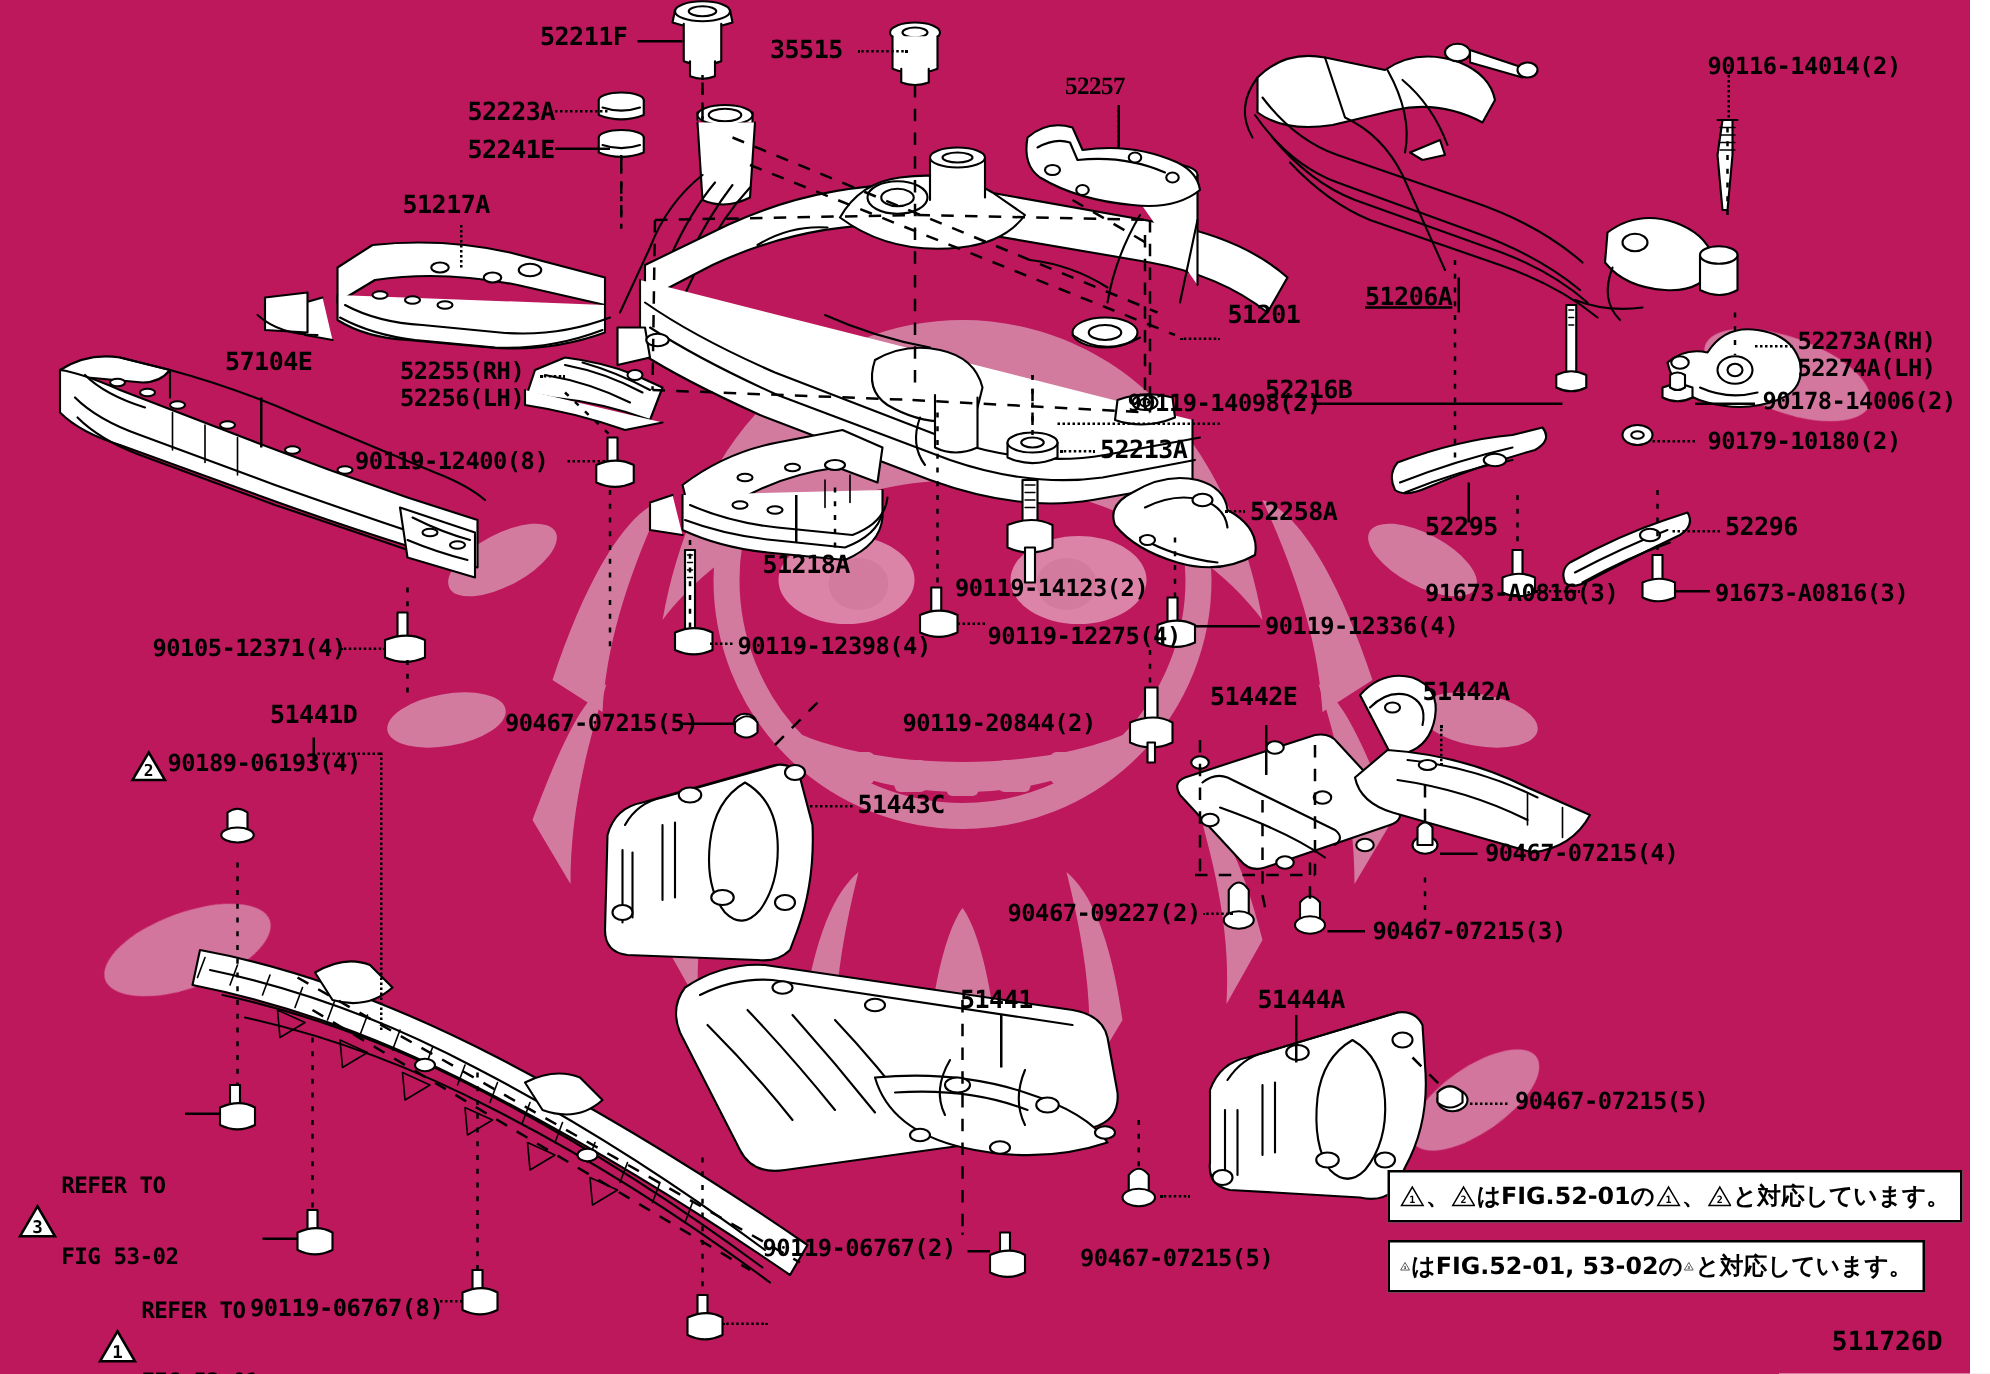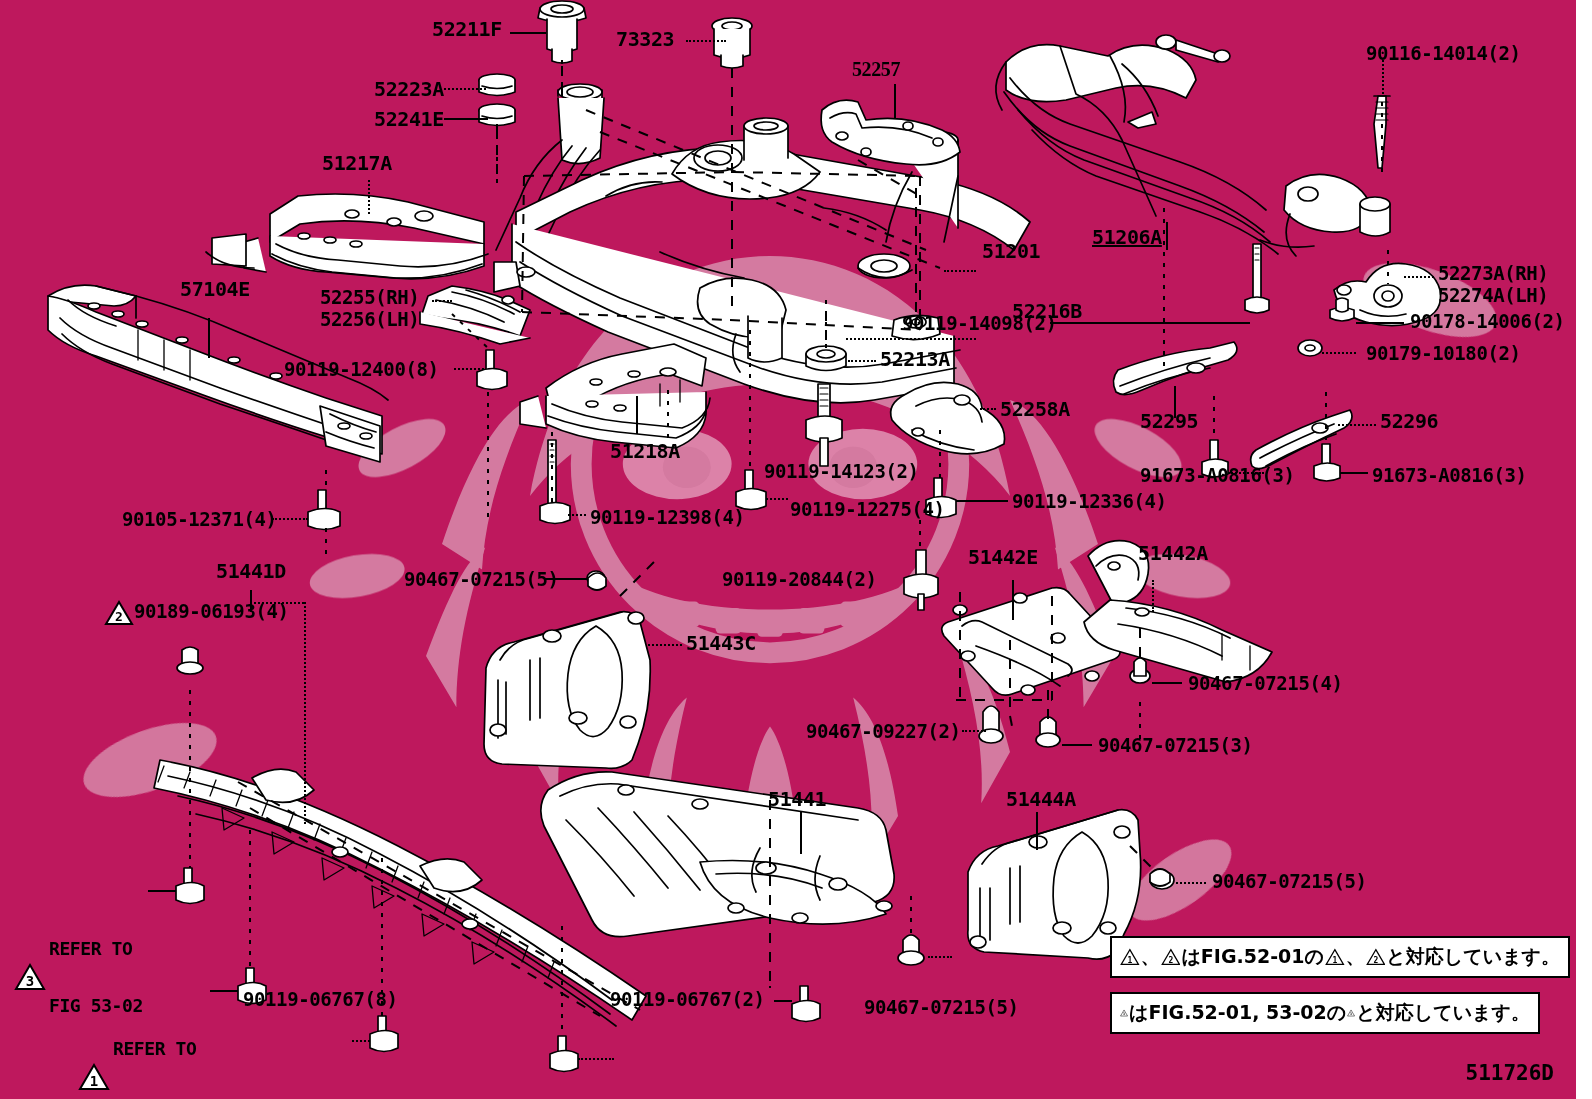--- a/index.html
+++ b/index.html
@@ -679,21 +679,21 @@
   <div class="leader lh" style="left:774px;top:1000px;width:18px;"></div>
   <div class="dotted-h" style="left:928px;top:956px;width:24px;"></div>
   <div class="dotted-h" style="left:352px;top:1040px;width:18px;"></div>
   <div class="leader lh" style="left:1398px;top:52px;width:0;"></div>
   <div class="dotted-v" style="left:1382px;top:60px;height:34px;"></div>
   <div class="leader lh" style="left:148px;top:890px;width:28px;"></div>
   <div class="leader lh" style="left:210px;top:990px;width:28px;"></div>
   <div class="dotted-h" style="left:578px;top:1058px;width:36px;"></div>
 
   <div class="lbl s20" style="left:432px;top:18px;">52211F</div>
-  <div class="lbl s20" style="left:616px;top:28px;">73323</div>
+  <div class="lbl s20" style="left:616px;top:28px;">35515</div>
   <div class="lbl s20" style="left:852px;top:58px;font-family:Liberation Serif, serif;">52257</div>
   <div class="lbl s19" style="left:1322px;top:42px;margin-left:44px;">90116-14014(2)</div>
   <div class="lbl s20" style="left:374px;top:78px;">52223A</div>
   <div class="lbl s20" style="left:374px;top:108px;">52241E</div>
   <div class="lbl s20" style="left:322px;top:152px;">51217A</div>
   <div class="lbl s20" style="left:1092px;top:226px;text-decoration:underline;">51206A</div>
   <div class="lbl s20" style="left:982px;top:240px;">51201</div>
   <div class="lbl s19" style="left:1438px;top:262px;">52273A(RH)</div>
   <div class="lbl s19" style="left:1438px;top:284px;">52274A(LH)</div>
   <div class="lbl s20" style="left:180px;top:278px;">57104E</div>
@@ -724,21 +724,21 @@
   <div class="lbl s20" style="left:1138px;top:542px;">51442A</div>
   <div class="lbl s20" style="left:686px;top:632px;">51443C</div>
   <div class="lbl s19" style="left:1188px;top:672px;">90467-07215(4)</div>
   <div class="lbl s19" style="left:806px;top:720px;">90467-09227(2)</div>
   <div class="lbl s19" style="left:1098px;top:734px;">90467-07215(3)</div>
   <div class="lbl s20" style="left:768px;top:788px;text-align:center;">51441</div>
   <div class="lbl s20" style="left:1006px;top:788px;">51444A</div>
   <div class="lbl s19" style="left:1212px;top:870px;">90467-07215(5)</div>
   <div class="lbl s19" style="left:610px;top:988px;">90119-06767(2)</div>
   <div class="lbl s19" style="left:864px;top:996px;">90467-07215(5)</div>
-  <div class="lbl s19" style="left:200px;top:988px;margin-left:43px;">90119-06767(8)</div>
+  <div class="lbl s19" style="left:200px;top:1036px;">90119-06767(8)</div>
 
   <div class="tri" style="left:104px;top:600px;">
     <svg width="30" height="26" viewBox="0 0 30 26">
       <path d="M15,2 L28,24 L2,24 Z" fill="#fff" stroke="#000" stroke-width="2"></path>
       <text x="15" y="21" font-family="DejaVu Sans Mono, monospace" font-size="13" font-weight="bold" text-anchor="middle" fill="#000">2</text>
     </svg>
   </div>
 
   <div class="refblock" style="left:14px;top:866px;">
     <div style="display:flex;align-items:center;gap:3px;">

